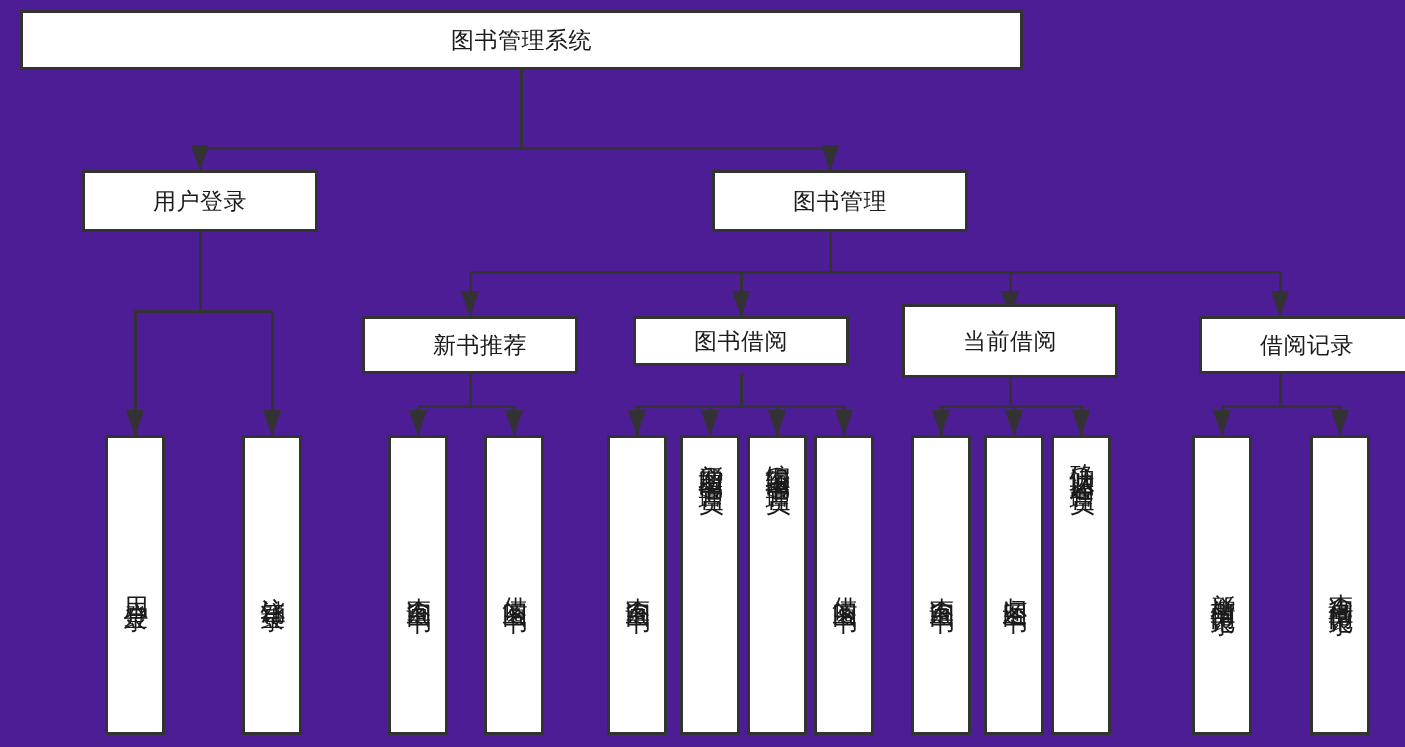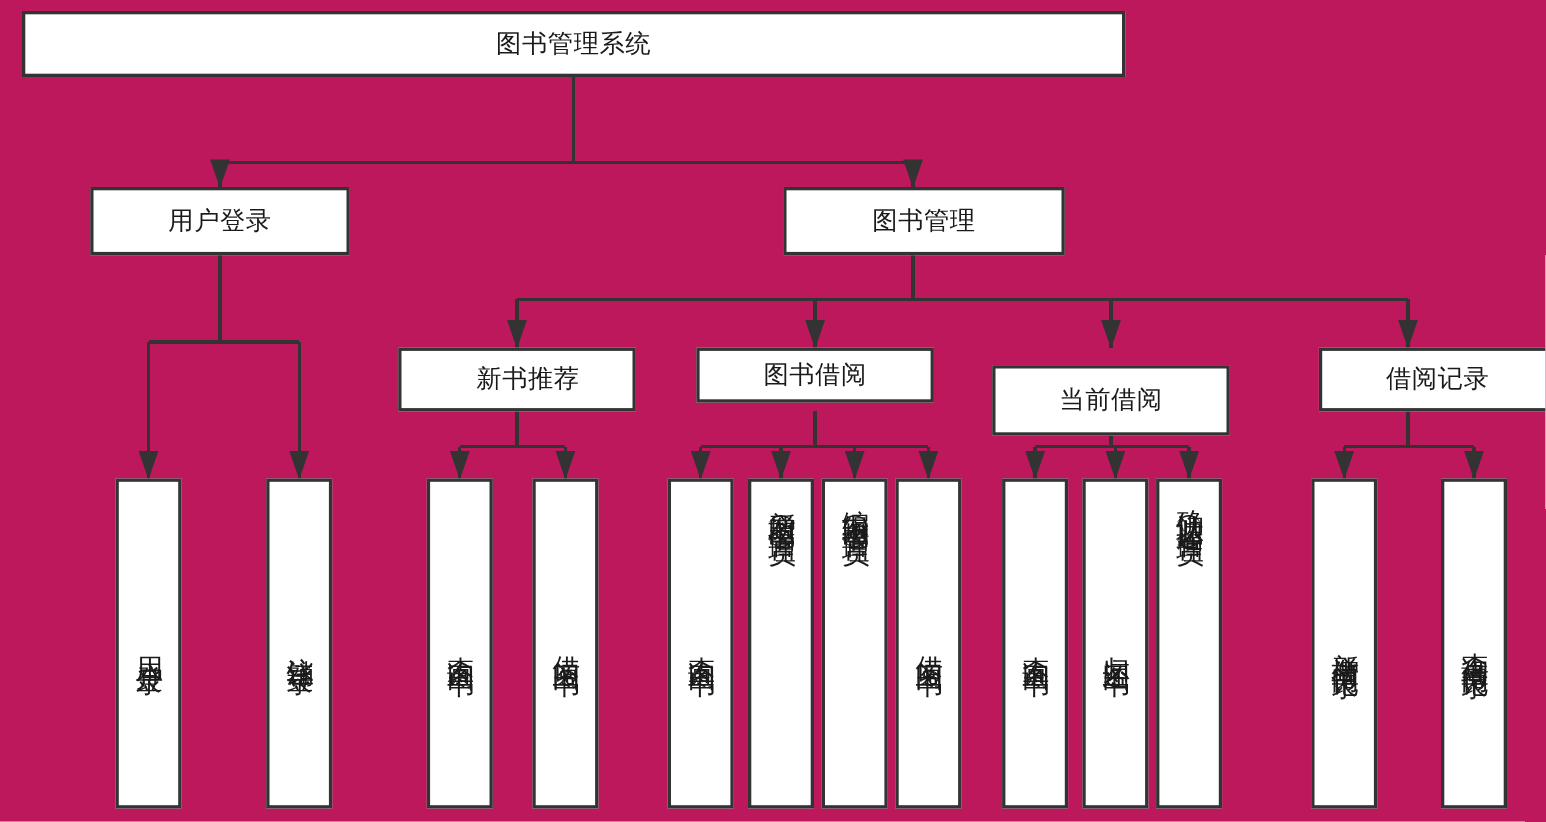--- a/index.html
+++ b/index.html
@@ -9,21 +9,21 @@
     background: #ffffff;
   }
   body {
     font-family: "DejaVu Sans", "Liberation Sans", sans-serif;
     color: #1a1a1a;
   }
   #canvas {
     position: relative;
     width: 1405px;
     height: 747px;
-    background: #be185d;
+    background: #4c1d95;
     overflow: hidden;
   }
   #edges {
     position: absolute;
     left: 0;
     top: 0;
     width: 1405px;
     height: 747px;
     pointer-events: none;
   }
@@ -136,21 +136,21 @@
       </div>
       <div class="node horiz" style="left: 712px; top: 170px; width: 256px; height: 62px; justify-content: center;">
         <span class="node-label">图书管理</span>
       </div>
       <div class="node horiz" style="left: 362px; top: 316px; width: 216px; height: 58px; padding-left: 20px;">
         <span class="node-label">新书推荐</span>
       </div>
       <div class="node horiz" style="left: 633px; top: 316px; width: 216px; height: 50px;">
         <span class="node-label">图书借阅</span>
       </div>
-      <div class="node horiz" style="left: 902px; top: 332px; width: 216px; height: 64px;">
+      <div class="node horiz" style="left: 902px; top: 304px; width: 216px; height: 74px;">
         <span class="node-label">当前借阅</span>
       </div>
       <div class="node horiz" style="left: 1172px; top: 316px; width: 216px; height: 58px; margin-left: 27px;">
         <span class="node-label">借阅记录</span>
       </div>
       <div class="node vert" style="left: 105px; top: 435px; width: 60px; height: 300px;">
         <span class="node-label">用户登录</span>
       </div>
       <div class="node vert" style="left: 242px; top: 435px; width: 60px; height: 300px;">
         <span class="node-label">注销登录</span>

